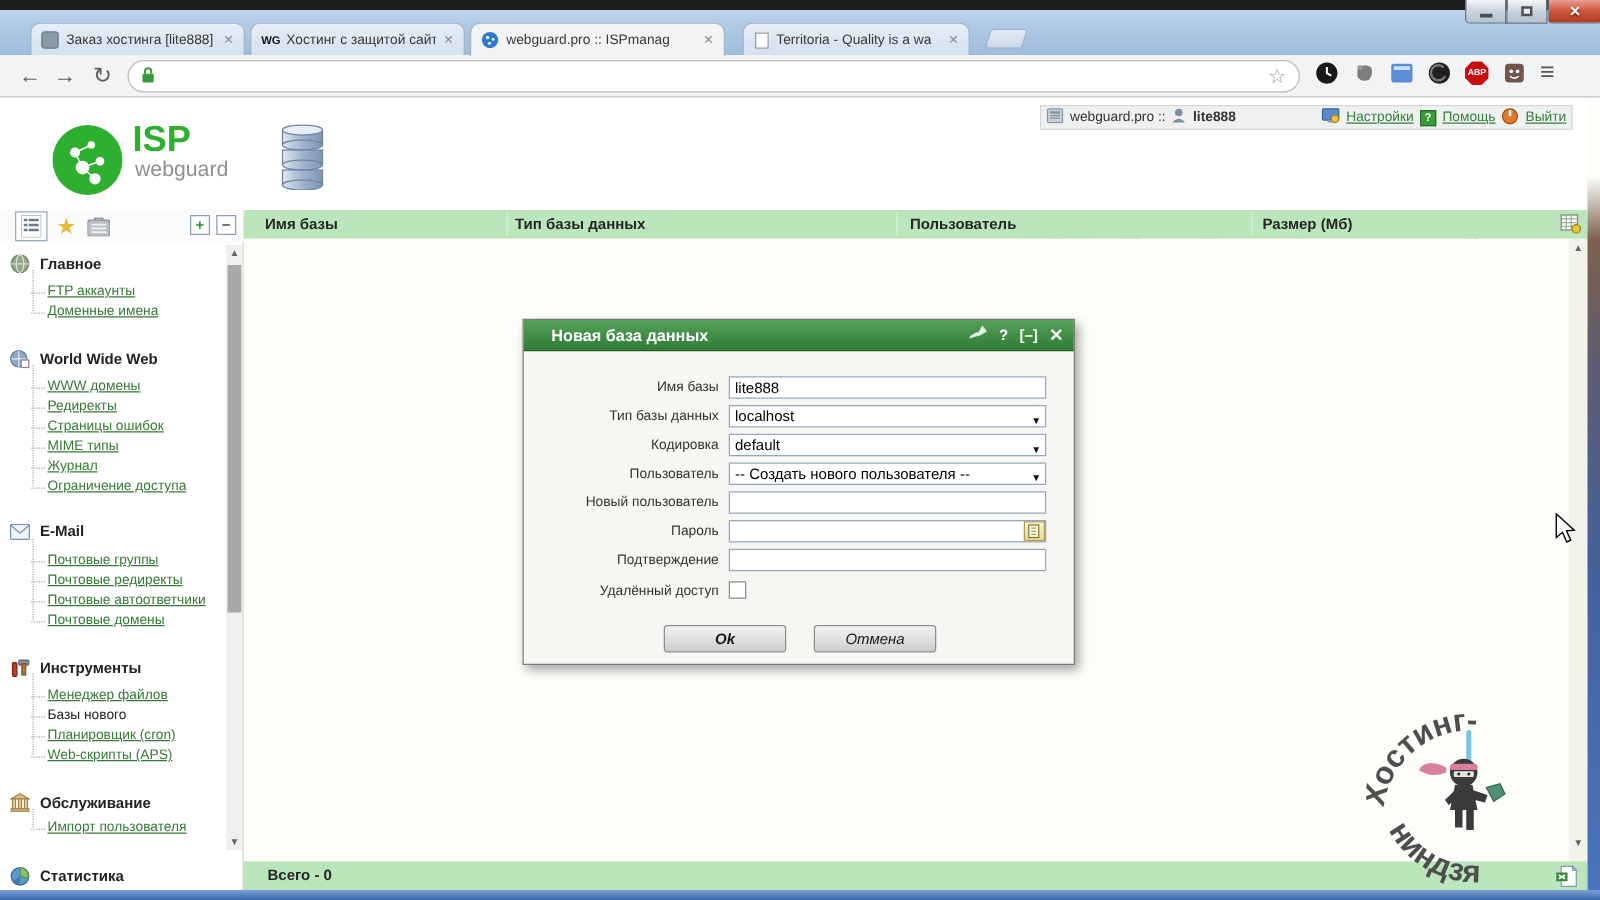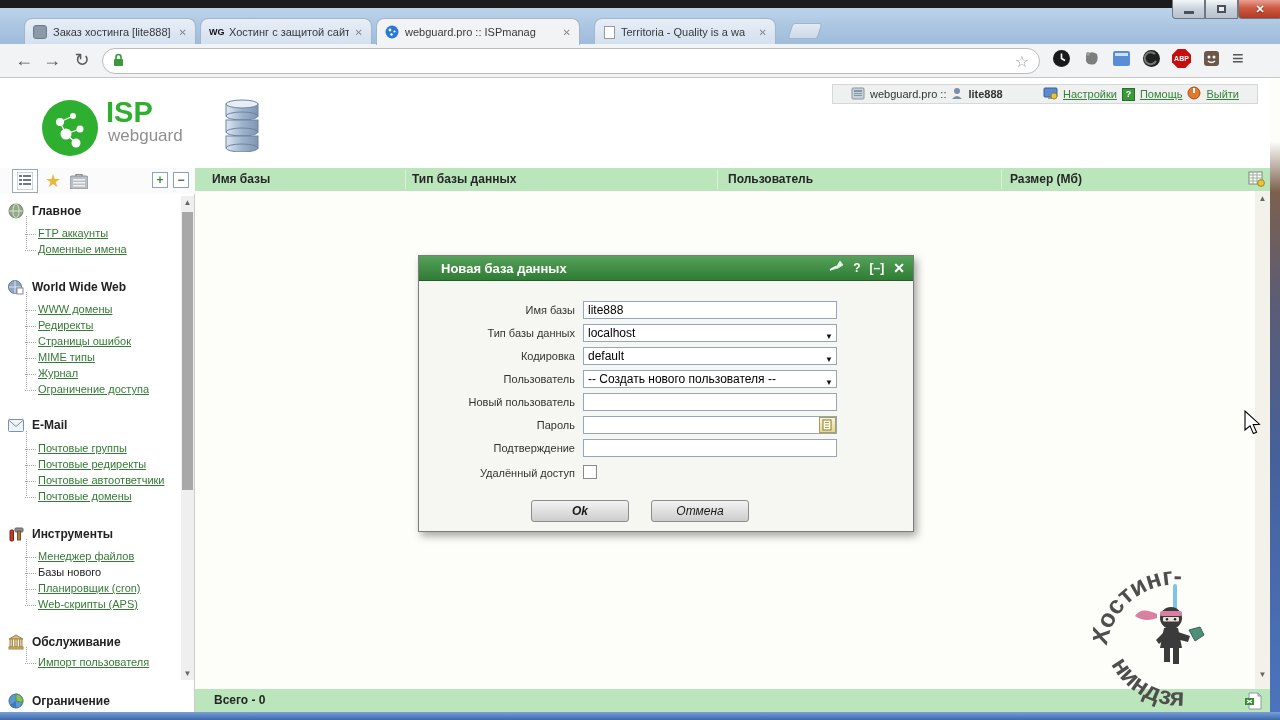--- a/index.html
+++ b/index.html
@@ -41,21 +41,21 @@
   .urlbar { position:absolute; left:102px; top:4px; width:938px; height:26px; background:#fff;
             border:1px solid #bcbcbc; border-radius:13px; display:flex; align-items:center;
             padding:0 10px; gap:7px; font-size:14px; color:#4c4c4c; }
   .extrow { position:absolute; left:1052px; top:5px; display:flex; gap:11px; align-items:center; }
   .ext { width:19px; height:19px; position:relative; cursor:pointer; }
 
   
   .page { position:absolute; left:0; top:78px; width:1280px; height:634px; background:#fff; }
   .userbar { position:absolute; left:832px; top:6px; width:426px; height:20px; background:#eff0f0;
              border:1px solid #d7d7d7; display:flex; align-items:center; font-size:11px; color:#333;
-             padding:0 18px; gap:5px; }
+             padding:0 4px; gap:5px; }
   .ulink { color:#35803a; text-decoration:underline; cursor:pointer; }
   .page-title { position:absolute; left:278px; top:113px; font-size:17px; color:#3c3c3c; }
 
   .actionbar { position:absolute; left:820px; top:106px; width:438px; display:flex;
                justify-content:space-between; align-items:flex-end; }
   .abtn { display:flex; flex-direction:column; align-items:center; gap:2px; font-size:11px;
           color:#333; padding:3px 4px; cursor:pointer; border:1px solid transparent; }
   .abtn.selected { border:1px solid #9aa89c; background:#f7fbf7; }
 
   
@@ -87,21 +87,21 @@
   .content { position:absolute; left:195px; top:191px; width:1060px; height:498px; background:#fdfdfa; }
   .m-scroll { position:absolute; left:1255px; top:191px; width:15px; height:498px; background:#f2f1ea; }
   .statusbar { position:absolute; left:195px; top:689px; width:1075px; height:24px; background:#bbe5bb; }
   .statusbar .total { position:absolute; left:19px; top:4px; font-size:12px; font-weight:bold; color:#262626; }
   .edge-right { position:absolute; left:1270px; top:78px; width:10px; height:634px;
        background:linear-gradient(180deg,#fdfdfa 0%,#fdfdfa 10%,#7c604e 18%,#5c5c74 35%,#45619b 60%,#4a74bc 100%); }
   .edge-bottom { position:absolute; left:0; top:712px; width:1280px; height:8px;
        background:linear-gradient(#7aa0d8,#3c68aa); }
 
   
-  .dialog { position:absolute; left:418px; top:255px; width:496px; height:277px; z-index:10;
+  .dialog { position:absolute; left:418px; top:255px; width:442px; height:277px; z-index:10;
             border:1px solid #7b7b7b; background:#f6f6f2; box-shadow:3px 4px 8px rgba(0,0,0,.35); }
   .dtitle { position:absolute; left:0; top:0; width:100%; height:25px;
             background:linear-gradient(#55a159,#2f7c35); border-bottom:1px solid #235f27;
             color:#fff; font-weight:bold; font-size:13px; line-height:25px; padding-left:22px; }
   .dticons { position:absolute; right:8px; top:0; height:25px; display:flex; gap:9px;
              align-items:center; color:#fff; font-weight:bold; font-size:12px; }
   .dticons span { cursor:pointer; }
   .dbody { position:absolute; left:0; top:25px; width:100%; height:251px; }
   .drow { position:absolute; left:0; width:100%; height:19px; }
   .drow label { position:absolute; left:6px; top:3px; width:150px; text-align:right;
@@ -473,21 +473,21 @@
     </div>
     <div class="tline" style="top:479px;height:15px"></div>
     <a class="sitem" style="top:488px">Импорт пользователя</a>
 
     <div class="ssec" style="top:525px">
       <svg width="16" height="16">
           <circle cx="8" cy="8" r="7" fill="#5a9ad0" stroke="#3a6a96"></circle>
           <path d="M8,8 L8,1 A7,7 0 0 1 14.7,9.5 z" fill="#8ac060" stroke="#57904a"></path>
           <path d="M8,8 L2,12 A7,7 0 0 0 8,15" fill="#3f7ab0"></path>
         </svg>
-      <span>Ограничение</span>
+      <span>Статистика</span>
     </div>
 
     <div class="s-scroll">
       <span class="arrow" style="top:2px">▲</span>
       <div class="s-thumb"></div>
       <span class="arrow" style="bottom:2px">▼</span>
     </div>
   </div>
 
   <div class="thead">

